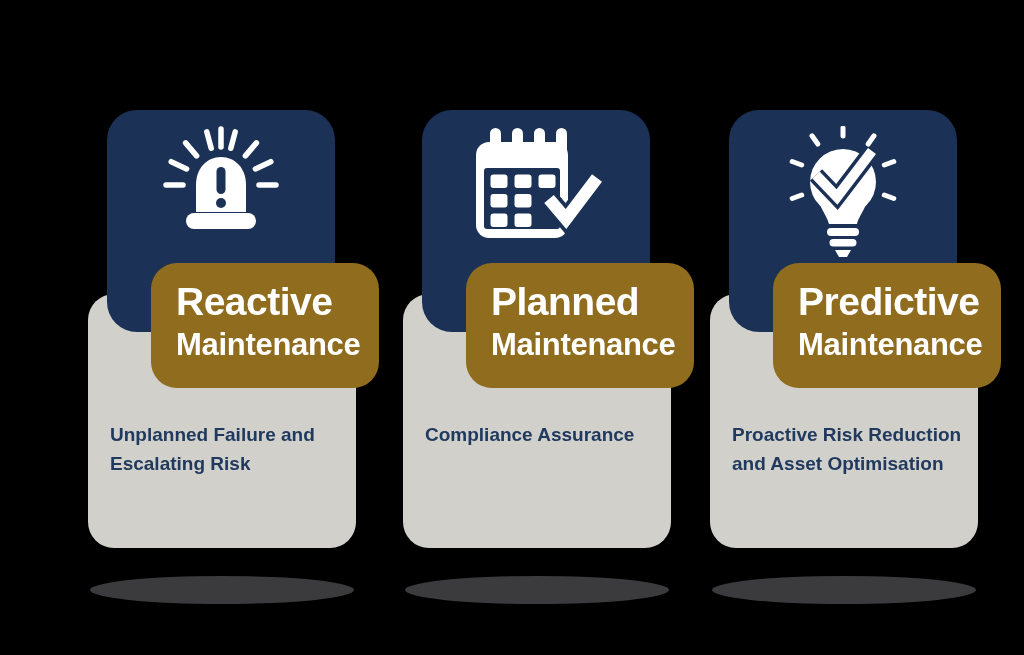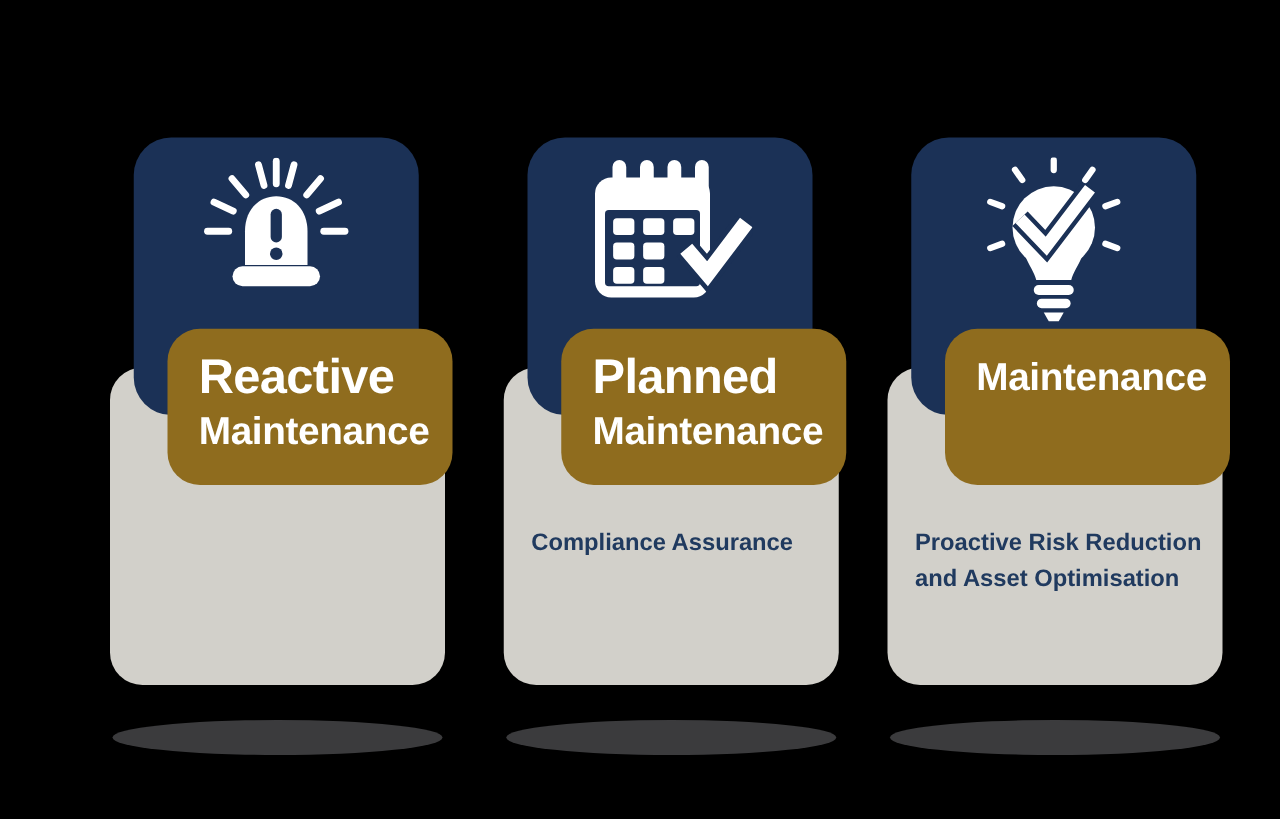--- a/index.html
+++ b/index.html
@@ -50,21 +50,21 @@
     background: var(--navy);
     border-radius: 30px;
     z-index: 2;
     display: flex;
     justify-content: center;
     align-items: flex-start;
   }
   .blue-tile svg { margin-top: 16px; }
   .gold-badge {
     position: absolute;
-    left: 46px;
+    left: 63px;
     top: 263px;
     width: 228px;
     height: 125px;
     background: var(--gold);
     border-radius: 26px;
     z-index: 3;
     padding: 17px 14px 0 25px;
     color: #ffffff;
   }
   .badge-title {
@@ -133,20 +133,24 @@
         </g>
         <path class="w-fill" d="M36 85 V58 C36 41 47 30 61 30 C75 30 86 41 86 58 V85 Z"></path>
         <rect class="w-fill" x="26" y="86" width="70" height="16" rx="8"></rect>
         <rect class="n-fill" x="56.5" y="40" width="9" height="27" rx="4.5"></rect>
         <circle class="n-fill" cx="61" cy="76" r="5"></circle>
       </svg>
     </div>
     <div class="gold-badge">
       <div class="badge-title">Reactive</div>
       <div class="badge-subtitle">Maintenance</div>
+    </div>
+    <div class="description">
+      <span>Unplanned Failure and</span>
+      <span>Escalating Risk</span>
     </div>
   </div>
 
   <div class="card pos-1">
     <div class="shadow"></div>
     <div class="gray-card"></div>
     <div class="blue-tile">
       <svg width="132" height="120" viewBox="0 0 132 120">
         <rect class="w-fill" x="20" y="2" width="11" height="32" rx="5.5"></rect>
         <rect class="w-fill" x="42" y="2" width="11" height="32" rx="5.5"></rect>
@@ -193,20 +197,21 @@
         <circle class="w-fill" cx="60" cy="56" r="33"></circle>
         <path class="w-fill" d="M32 66 C38 84 44 90 46 98 L74 98 C76 90 82 84 88 66 Z"></path>
         <rect class="w-fill" x="44" y="102" width="32" height="8" rx="4"></rect>
         <rect class="w-fill" x="46.5" y="113" width="27" height="7.5" rx="3.75"></rect>
         <path class="w-fill" d="M52 124 L68 124 L64 131 L56 131 Z"></path>
         <polyline class="n-stroke" stroke-width="17" points="33,49 54,71 89,25"></polyline>
         <polyline class="w-stroke" stroke-width="10" points="33,49 54,71 89,25"></polyline>
       </svg>
     </div>
     <div class="gold-badge">
+      <div class="badge-title">Predictive</div>
       <div class="badge-subtitle">Maintenance</div>
     </div>
     <div class="description">
       <span>Proactive Risk Reduction</span>
       <span>and Asset Optimisation</span>
     </div>
   </div>
 
 </div>
 

